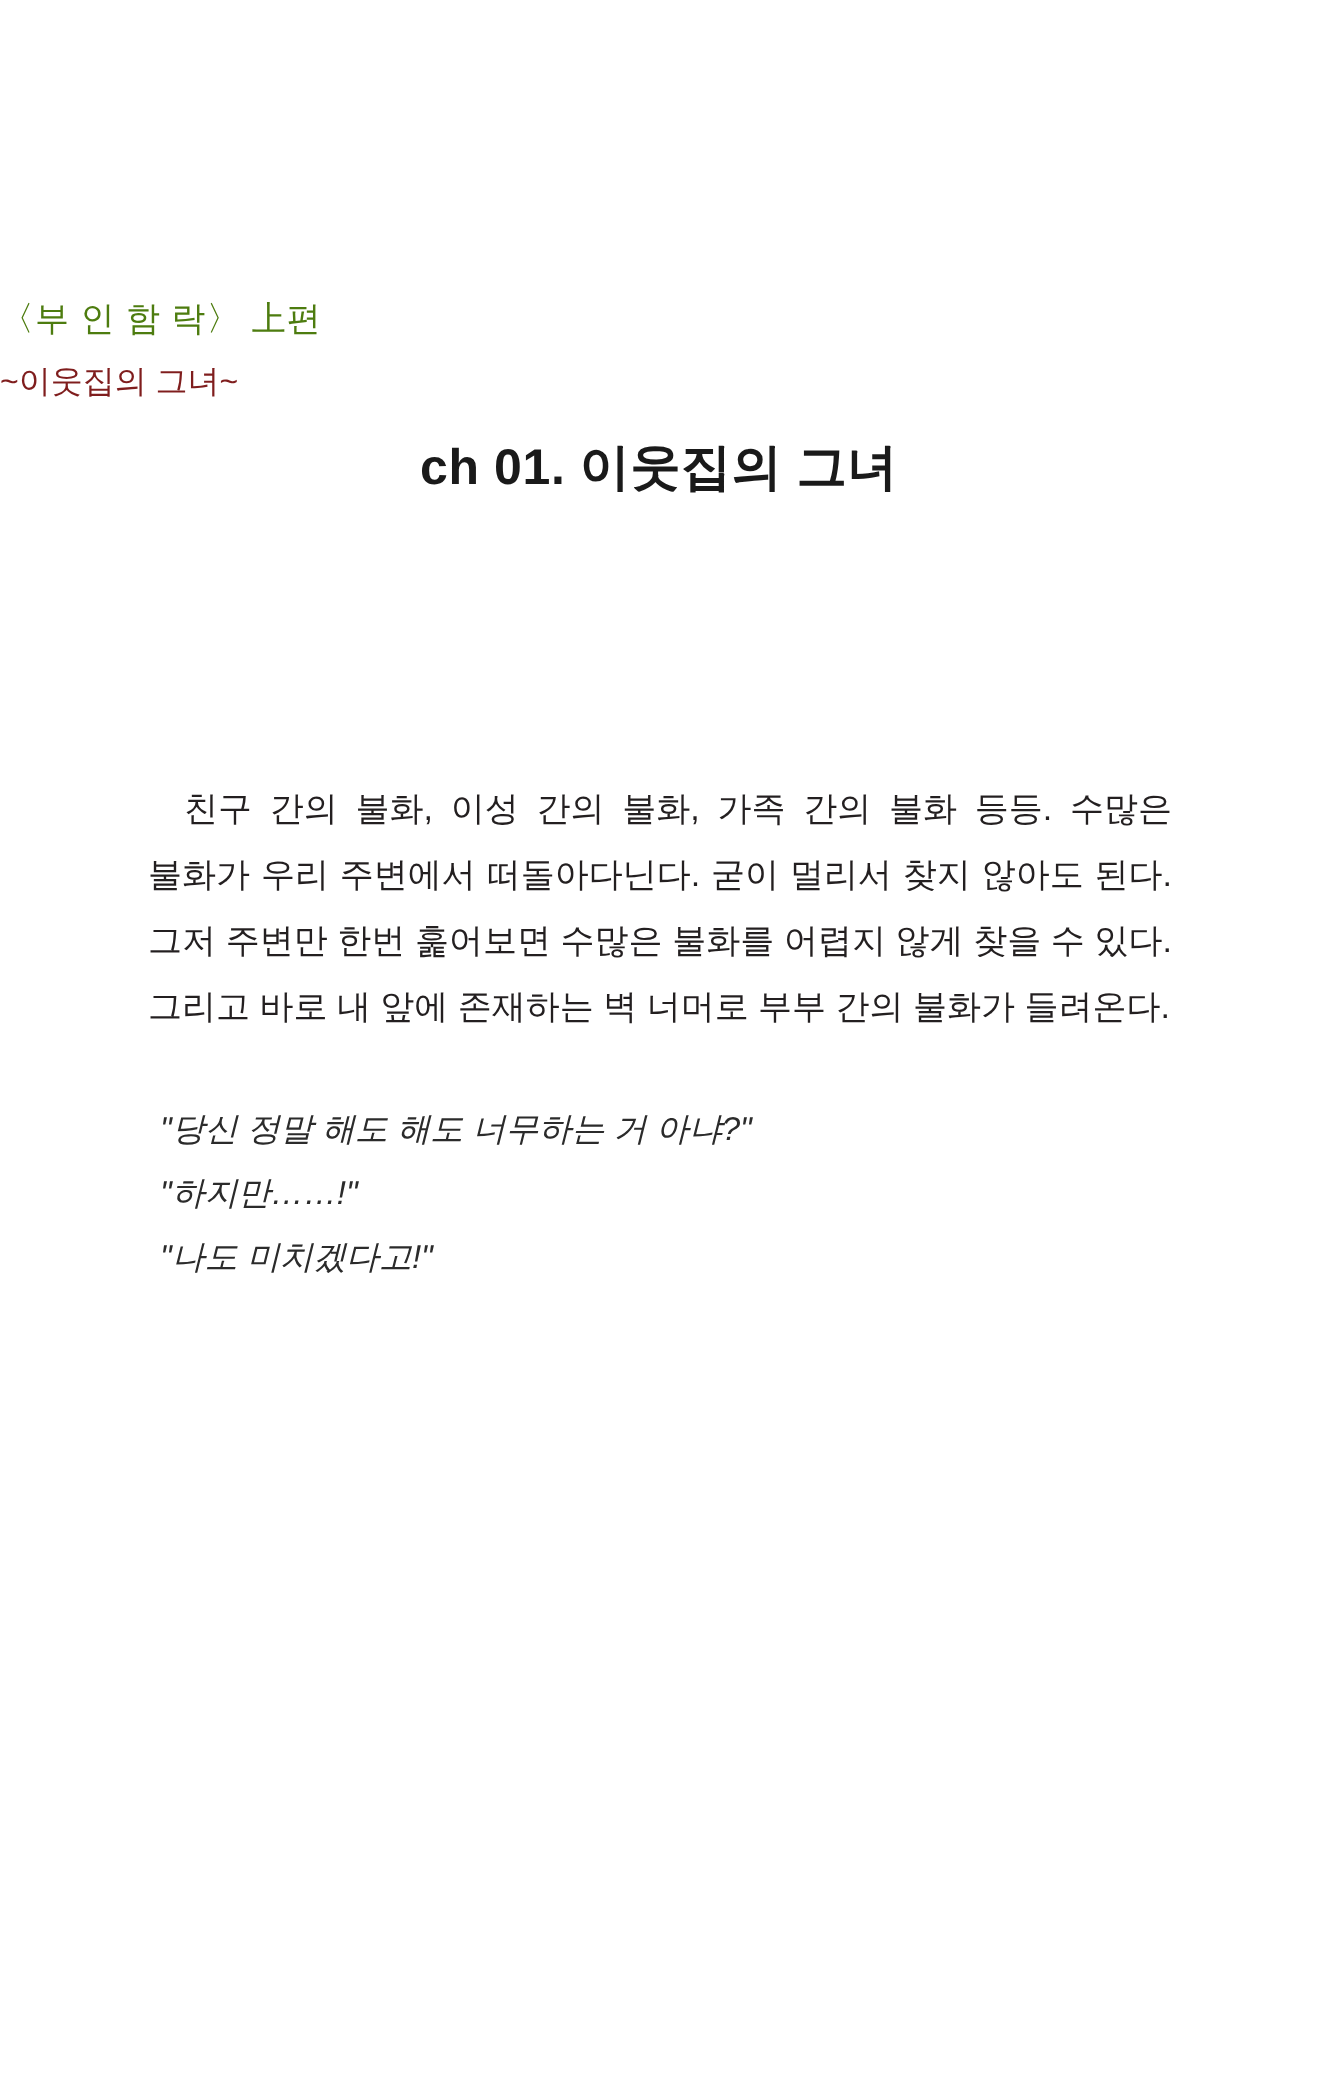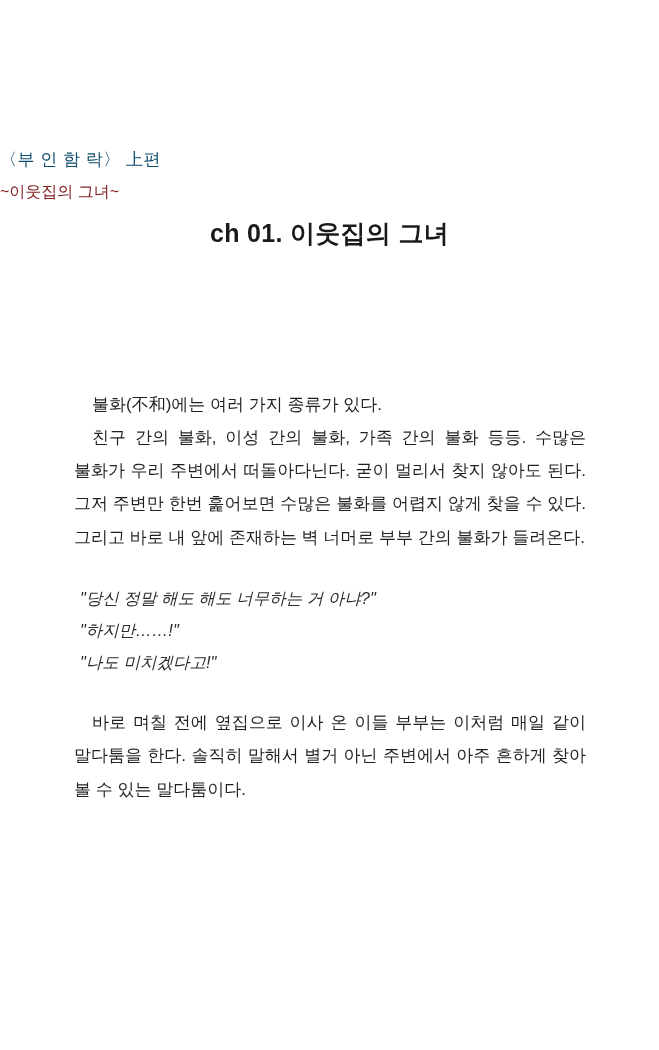--- a/index.html
+++ b/index.html
@@ -23,21 +23,21 @@
   .header-block {
     position: absolute;
     top: 148px;
     left: 0;
     width: 659px;
     text-align: center;
   }
   .series-title {
     font-size: 17px;
     letter-spacing: 0.5px;
-    color: #0c4a6e;
+    color: #4d7c0f;
     line-height: 1.4;
     margin: 0;
     font-weight: 400;
   }
   .subtitle {
     font-size: 16px;
     color: #7f1d1d;
     margin: 9px 0 0 0;
     line-height: 1.4;
     font-weight: 400;
@@ -101,28 +101,26 @@
 
 <div class="page">
 
   <div class="header-block">
     <p class="series-title">〈부 인 함 락〉 上편</p>
     <p class="subtitle">~이웃집의 그녀~</p>
     <h1 class="chapter-title">ch 01. 이웃집의 그녀</h1>
   </div>
 
   <div class="body-text">
-    <p class="indent">불화(不和)에는 여러 가지 종류가 있다.</p>
     <p class="indent">친구 간의 불화, 이성 간의 불화, 가족 간의 불화 등등. 수많은 불화가 우리 주변에서 떠돌아다닌다. 굳이 멀리서 찾지 않아도 된다. 그저 주변만 한번 훑어보면 수많은 불화를 어렵지 않게 찾을 수 있다. 그리고 바로 내 앞에 존재하는 벽 너머로 부부 간의 불화가 들려온다.</p>
 
     <div class="para-gap"></div>
 
     <p class="dialogue">"당신 정말 해도 해도 너무하는 거 아냐?"</p>
     <p class="dialogue">"하지만……!"</p>
     <p class="dialogue">"나도 미치겠다고!"</p>
 
     <div class="para-gap"></div>
 
-    <p class="indent">바로 며칠 전에 옆집으로 이사 온 이들 부부는 이처럼 매일 같이 말다툼을 한다. 솔직히 말해서 별거 아닌 주변에서 아주 흔하게 찾아 볼 수 있는 말다툼이다.</p>
   </div>
 
 
 </div>
 
 </body></html>

